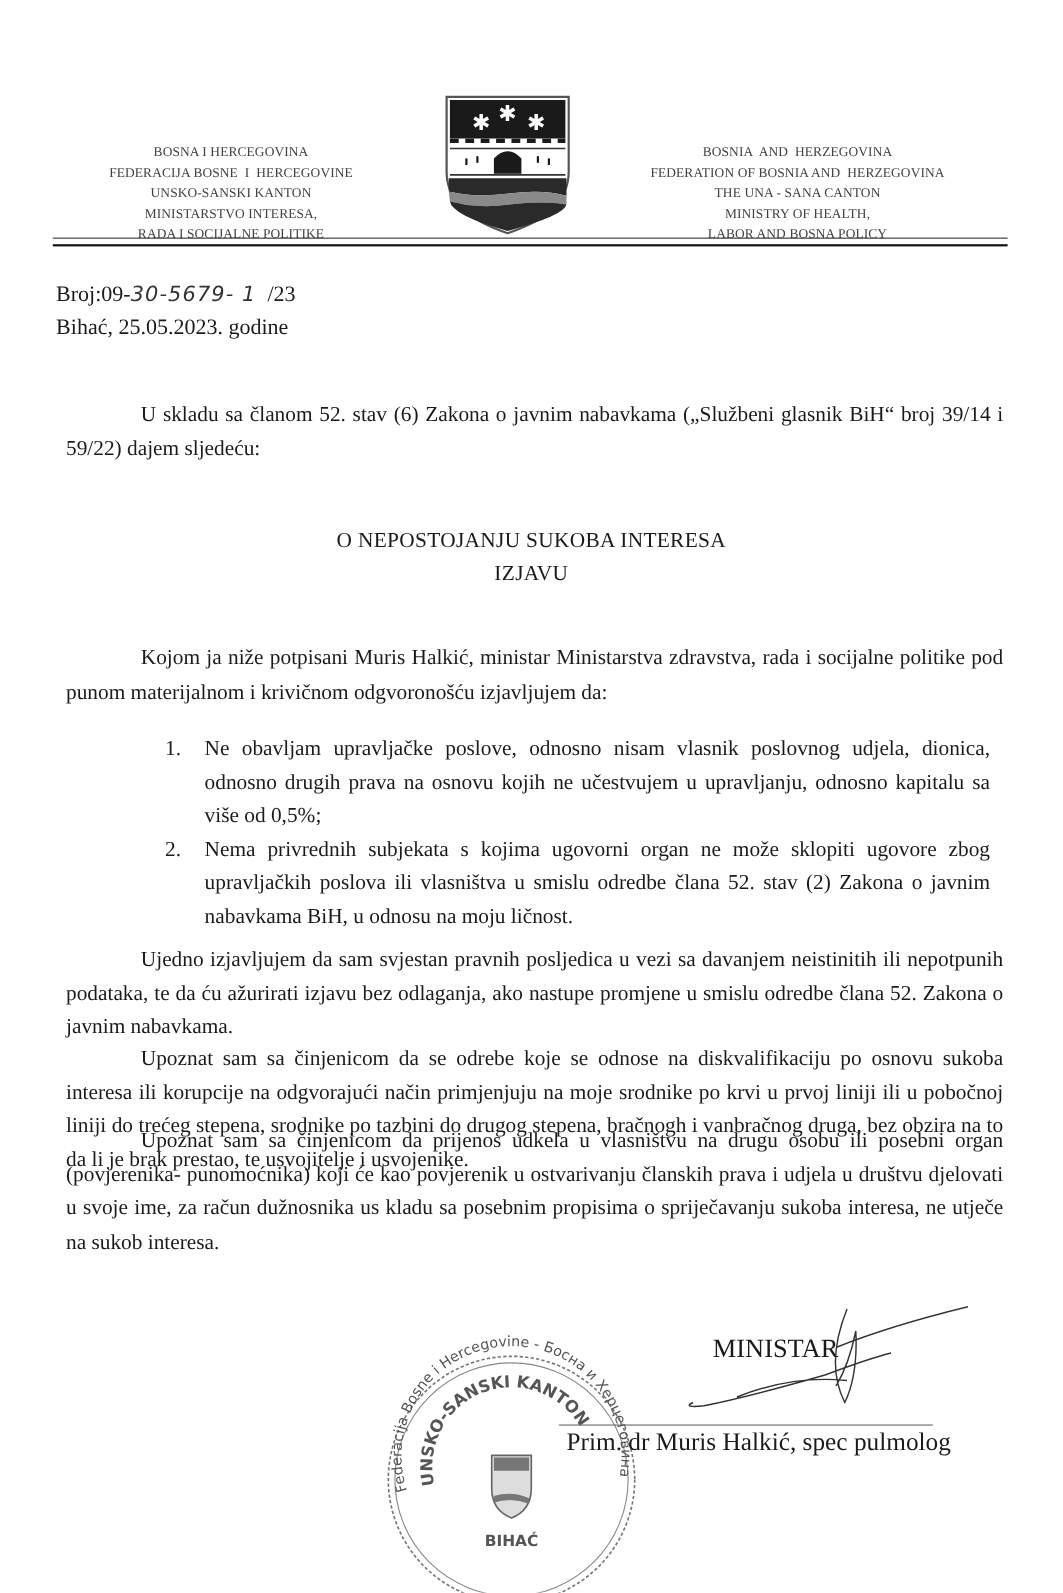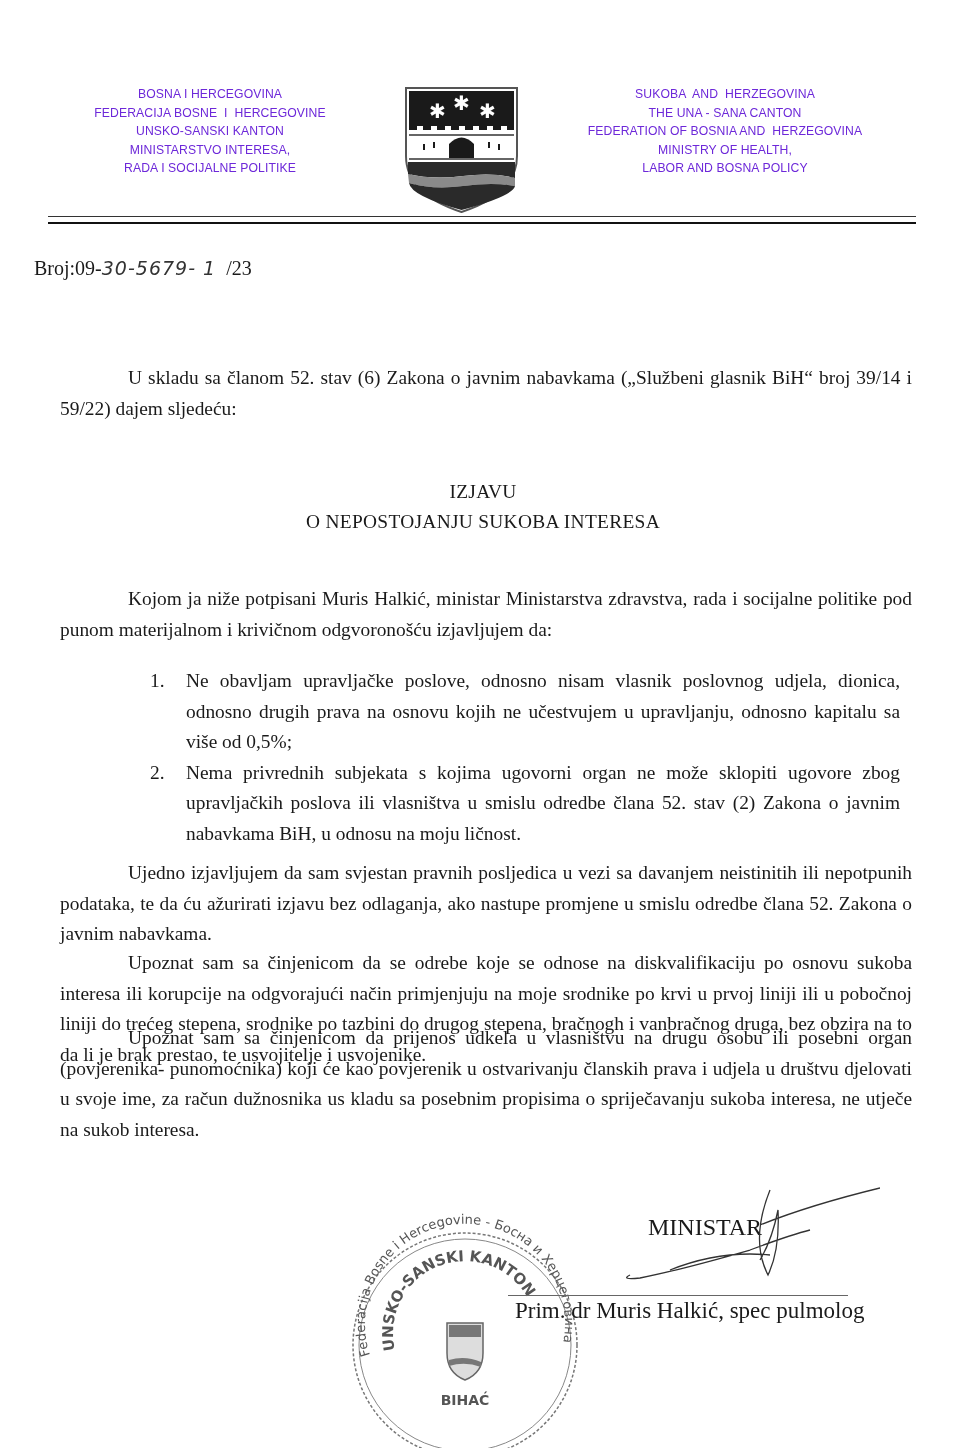--- a/index.html
+++ b/index.html
@@ -1,24 +1,24 @@
 <!DOCTYPE html>
 <html><head>
 <meta charset="utf-8">
 <style>
   html, body { margin: 0; padding: 0; background: #ffffff; }
   body { width: 966px; height: 1448px; position: relative; overflow: hidden; color: #1a1a1a; }
-  .hdr { position: absolute; font-family: Liberation Sans, sans-serif; font-size: 12.2px; line-height: 18.6px; text-align: center; color: #6d28d9; letter-spacing: 0.1px; }
+  .hdr { position: absolute; font-family: Liberation Serif, serif; font-size: 12.2px; line-height: 18.6px; text-align: center; color: #404040; letter-spacing: 0.1px; margin-top: 44px; }
   .hdr-left { left: 70px; top: 85px; width: 280px; }
   .hdr-right { left: 570px; top: 85px; width: 310px; }
   .crest { position: absolute; left: 403px; top: 86px; width: 117px; height: 128px; }
   .rule1 { position: absolute; left: 48px; top: 216px; width: 868px; height: 0; border-top: 1px solid #333; }
   .rule2 { position: absolute; left: 48px; top: 222px; width: 868px; height: 0; border-top: 2px solid #111; }
   .serif { font-family: "Liberation Serif", serif; }
-  .ref { position: absolute; left: 34px; top: 253px; font-size: 20px; line-height: 30px; }
+  .ref { position: absolute; left: 51px; top: 253px; font-size: 20px; line-height: 30px; }
   .hand { font-family: "DejaVu Sans", sans-serif; font-style: italic; font-size: 19px; color: #333; letter-spacing: 1px; }
   .para { position: absolute; left: 48px; width: 852px; font-size: 19.4px; line-height: 30.5px; text-align: justify; margin-left: 12px; }
   .indent { text-indent: 68px; }
   .title { position: absolute; left: 0; width: 966px; text-align: center; font-size: 19.4px; line-height: 30px; letter-spacing: 0.3px; }
   .list { position: absolute; left: 150px; width: 750px; font-size: 19.4px; line-height: 30.5px; }
   .li { position: relative; padding-left: 36px; text-align: justify; }
   .li .num { position: absolute; left: 0; top: 0; }
   .sig-title { position: absolute; left: 648px; top: 1214px; font-size: 24px; }
   .sig-name { position: absolute; left: 515px; top: 1298px; font-size: 23px; }
   .sig-line { position: absolute; left: 508px; top: 1295px; width: 340px; border-top: 1px solid #666; }
@@ -67,41 +67,42 @@
 
   <path d="M46 72 V58 Q58.5 45 71 58 V72 Z" fill="#1a1a1a"></path>
   <line x1="6" y1="73" x2="111" y2="73" stroke="#333" stroke-width="1.5"></line>
 
   <path d="M5 76 H112 V92 Q90 86 60 90 Q30 94 5 88 Z" fill="#2a2a2a"></path>
   <path d="M5 88 Q30 94 60 90 Q90 86 112 92 V100 Q90 96 60 100 Q30 104 6 97 Z" fill="#8a8a8a"></path>
   <path d="M6 97 Q30 104 60 100 Q90 96 112 100 Q110 110 58.5 124 Q8 110 6 97 Z" fill="#2a2a2a"></path>
 </svg>
 
 <div class="hdr hdr-right">
-  <div style="white-space:pre;">SUKOBA  AND  HERZEGOVINA</div>
+  <div style="white-space:pre;">BOSNIA  AND  HERZEGOVINA</div>
+  <div style="white-space:pre;">FEDERATION OF BOSNIA AND  HERZEGOVINA</div>
   <div>THE UNA - SANA CANTON</div>
-  <div style="white-space:pre;">FEDERATION OF BOSNIA AND  HERZEGOVINA</div>
   <div>MINISTRY OF HEALTH,</div>
   <div>LABOR AND BOSNA POLICY</div>
 </div>
 
 <div class="rule1"></div>
 <div class="rule2"></div>
 
 <div class="ref serif">
   <div>
     <span>Broj:09-</span><span class="hand">30-5679- 1</span>&nbsp;&nbsp;<span>/23</span>
   </div>
+  <div>Bihać, 25.05.2023. godine</div>
 </div>
 
 <div class="para serif indent" style="top:363px;">U skladu sa članom 52. stav (6) Zakona o javnim nabavkama („Službeni glasnik BiH“ broj 39/14 i 59/22) dajem sljedeću:</div>
 
 <div class="title serif" style="top:477px;">
+  <div>O NEPOSTOJANJU SUKOBA INTERESA</div>
   <div>IZJAVU</div>
-  <div>O NEPOSTOJANJU SUKOBA INTERESA</div>
 </div>
 
 <div class="para serif indent" style="top:584px;">Kojom ja niže potpisani Muris Halkić, ministar Ministarstva zdravstva, rada i socijalne politike pod punom materijalnom i krivičnom odgvoronošću izjavljujem da:</div>
 
 <div class="list serif" style="top:666px;">
   <div class="li">
     <span class="num">1.</span>
     <span>Ne obavljam upravljačke poslove, odnosno nisam vlasnik poslovnog udjela, dionica, odnosno drugih prava na osnovu kojih ne učestvujem u upravljanju, odnosno kapitalu sa više od 0,5%;</span>
   </div>
   <div class="li">

